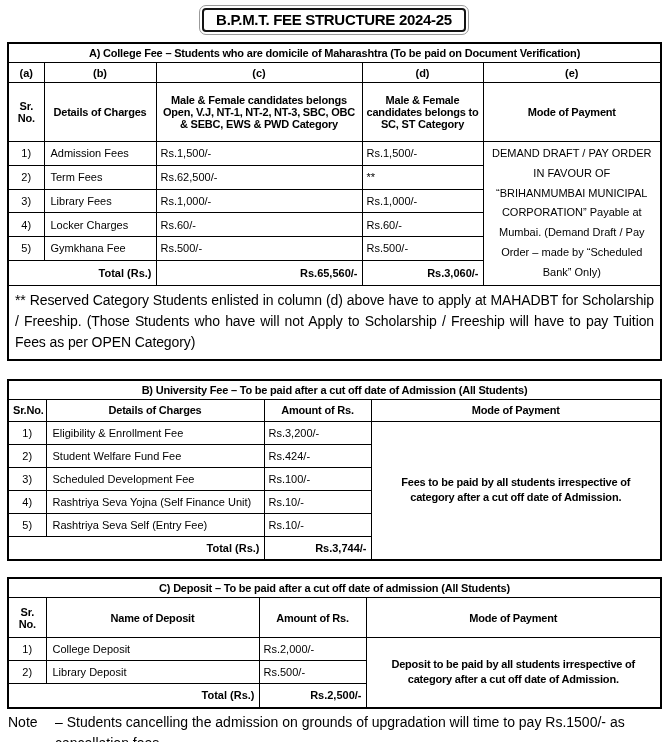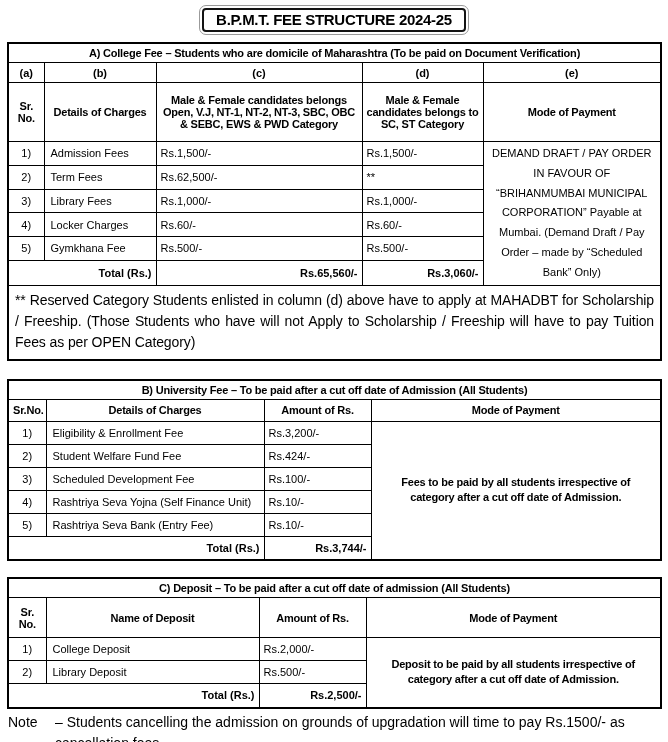--- a/index.html
+++ b/index.html
@@ -215,21 +215,21 @@
       <td class="cell-detail">Scheduled Development Fee</td>
       <td class="cell-amt">Rs.100/-</td>
     </tr>
     <tr class="data-row">
       <td class="cell-sr">4)</td>
       <td class="cell-detail">Rashtriya Seva Yojna (Self Finance Unit)</td>
       <td class="cell-amt">Rs.10/-</td>
     </tr>
     <tr class="data-row">
       <td class="cell-sr">5)</td>
-      <td class="cell-detail">Rashtriya Seva Bank (Entry Fee)</td>
+      <td class="cell-detail">Rashtriya Seva Self (Entry Fee)</td>
       <td class="cell-amt">Rs.10/-</td>
     </tr>
     <tr class="total-row">
       <td colspan="2">Total (Rs.)</td>
       <td>Rs.3,744/-</td>
     </tr>
   </tbody>
     </table>
 
   <div class="gap-b"></div>

